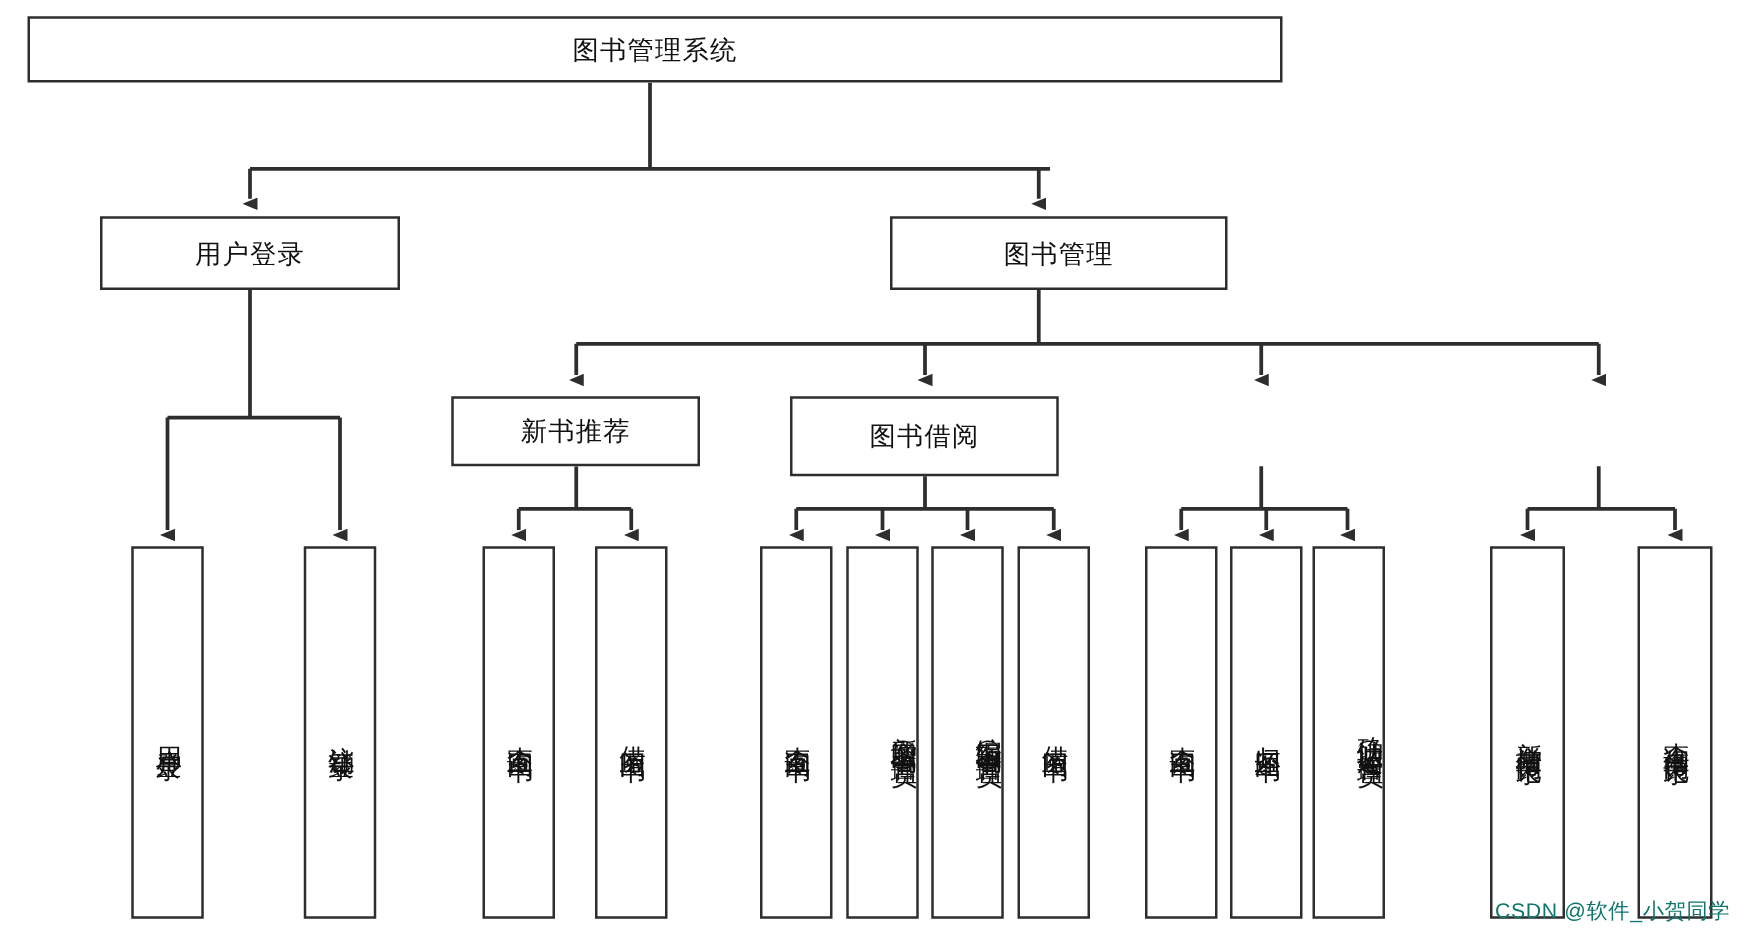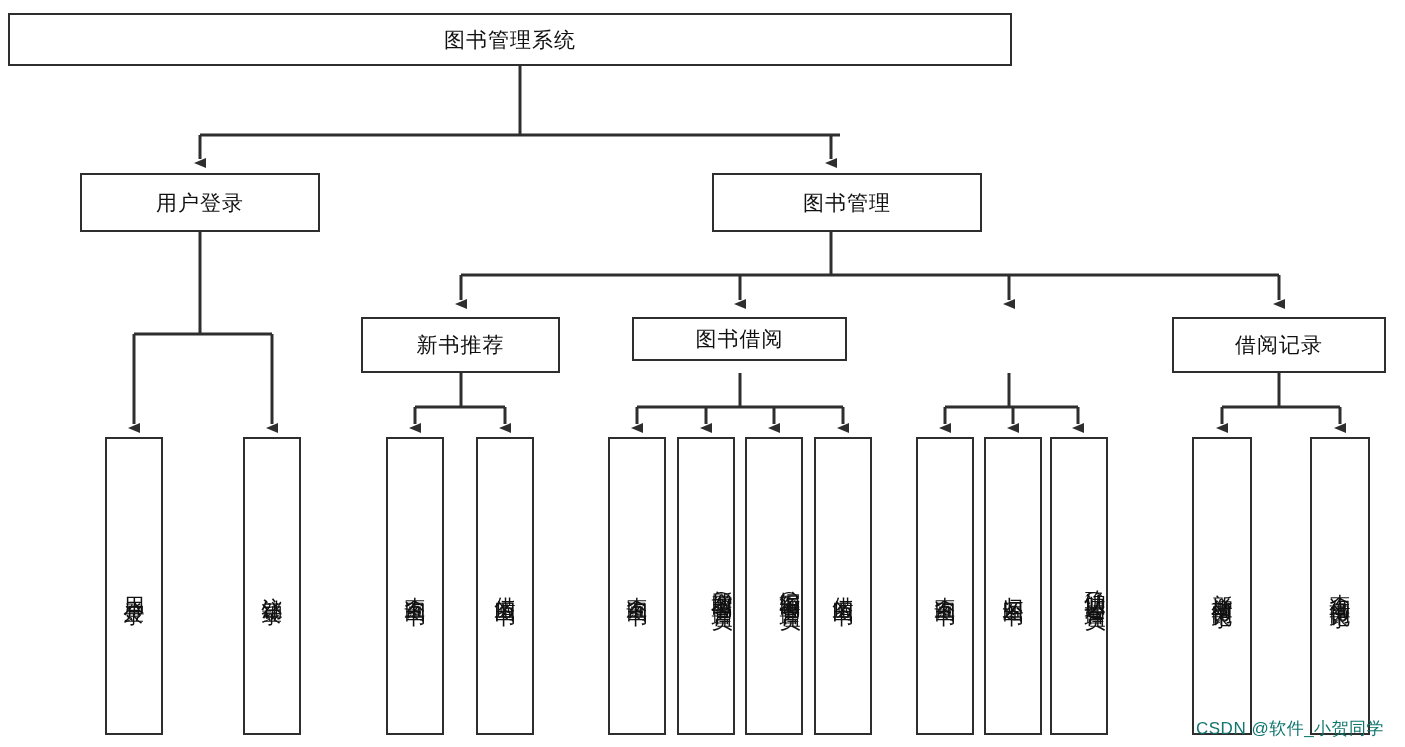--- a/index.html
+++ b/index.html
@@ -114,39 +114,36 @@
       <path d="M 1013 407 L 1013 424" marker-end="url(#arrow)"></path>
       <path d="M 1078 407 L 1078 424" marker-end="url(#arrow)"></path>
 
       <path d="M 1279 373 L 1279 407"></path>
       <path d="M 1222 407 L 1340 407"></path>
       <path d="M 1222 407 L 1222 424" marker-end="url(#arrow)"></path>
       <path d="M 1340 407 L 1340 424" marker-end="url(#arrow)"></path>
     </g>
   </svg>
 
-  <div class="node h" style="left:8px; top:13px; width:1004px; height:53px;">
+  <div class="node h" style="left:22px; top:13px; width:1004px; height:53px;">
     <span>图书管理系统</span>
   </div>
 
   <div class="node h" style="left:80px; top:173px; width:240px; height:59px;">
     <span>用户登录</span>
   </div>
   <div class="node h" style="left:712px; top:173px; width:270px; height:59px;">
     <span>图书管理</span>
   </div>
 
   <div class="node h" style="left:361px; top:317px; width:199px; height:56px;">
     <span>新书推荐</span>
   </div>
-  <div class="node h" style="left:632px; top:317px; width:215px; height:44px;">
+  <div class="node h" style="left:632px; top:317px; width:215px; height:64px;">
     <span>图书借阅</span>
-  </div>
-  <div class="node h" style="left:1172px; top:317px; width:214px; height:56px;">
-    <span>借阅记录</span>
   </div>
 
   <div class="node v" style="left:105px; top:437px; width:58px; height:298px;">
     <span class="vtext">用户登录</span>
   </div>
   <div class="node v" style="left:243px; top:437px; width:58px; height:298px;">
     <span class="vtext">注销登录</span>
   </div>
 
   <div class="node v" style="left:386px; top:437px; width:58px; height:298px;">

